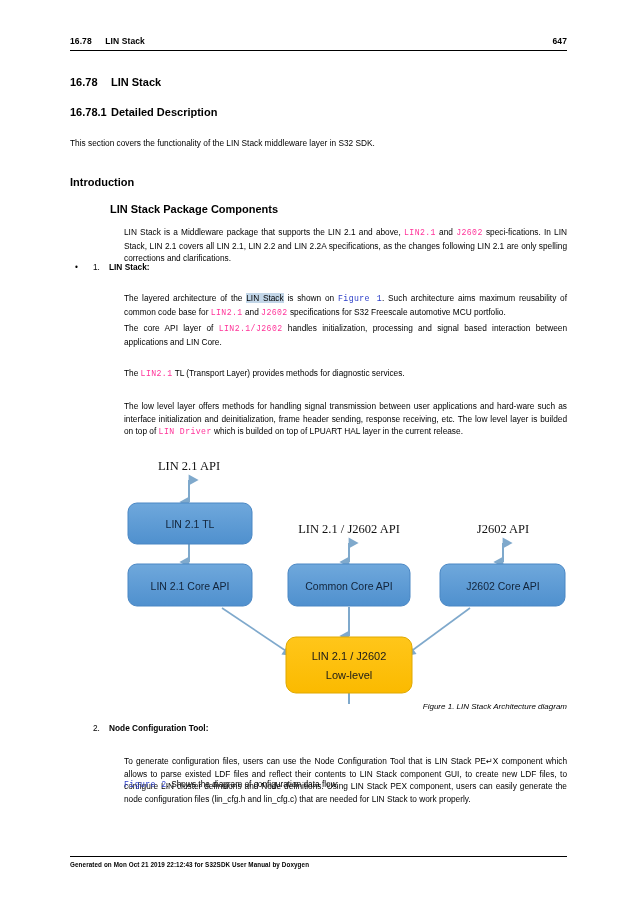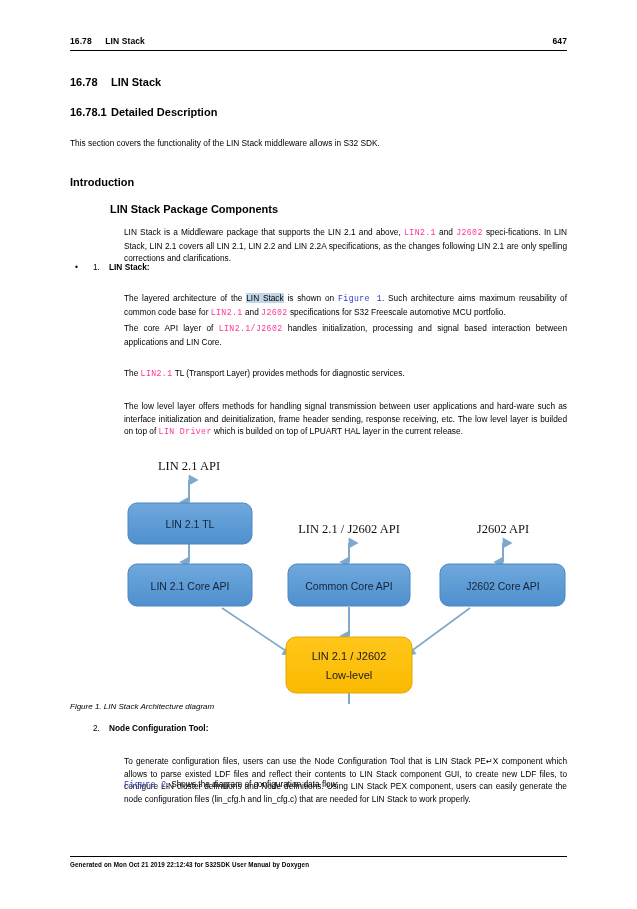--- a/index.html
+++ b/index.html
@@ -119,21 +119,21 @@
     width: 497px;
     height: 262px;
   }
   .figure-area svg { display: block; }
 
   .fig-caption {
     position: absolute;
     left: 70px;
     top: 702px;
     width: 497px;
-    text-align: left;
+    text-align: right;
     font-size: 8px;
     font-style: italic;
   }
 
   
   .foot-rule {
     position: absolute;
     left: 70px;
     top: 856px;
     width: 497px;
@@ -162,21 +162,21 @@
   <div class="head-rule"></div>
 
   <div class="h1" style="top:76px;">
     <span class="num">16.78</span><span>LIN Stack</span>
   </div>
 
   <div class="h2" style="top:106px;">
     <span class="num">16.78.1</span><span>Detailed Description</span>
   </div>
 
-  <div class="para nojust" style="left:70px; top:137px; width:497px;">This section covers the functionality of the LIN Stack middleware allows in S32 SDK.</div>
+  <div class="para nojust" style="left:70px; top:137px; width:497px;">This section covers the functionality of the LIN Stack middleware layer in S32 SDK.</div>
 
   <div class="h3" style="left:70px; top:176px;">Introduction</div>
 
   <div class="h3" style="left:98px; top:203px;padding-left:12px;">LIN Stack Package Components</div>
 
   <div class="para" style="left:124px; top:226px; width:443px;">
     <span>LIN Stack is a Middleware package that supports the LIN 2.1 and above, </span><span class="mono code-pink">LIN2.1</span><span> and </span><span class="mono code-pink">J2602</span><span> speci-fications. In LIN Stack, LIN 2.1 covers all LIN 2.1, LIN 2.2 and LIN 2.2A specifications, as the changes following LIN 2.1 are only spelling corrections and clarifications.</span>
   </div>
 
   <div class="listitem" style="left:75px; top:262px; width:300px;">

